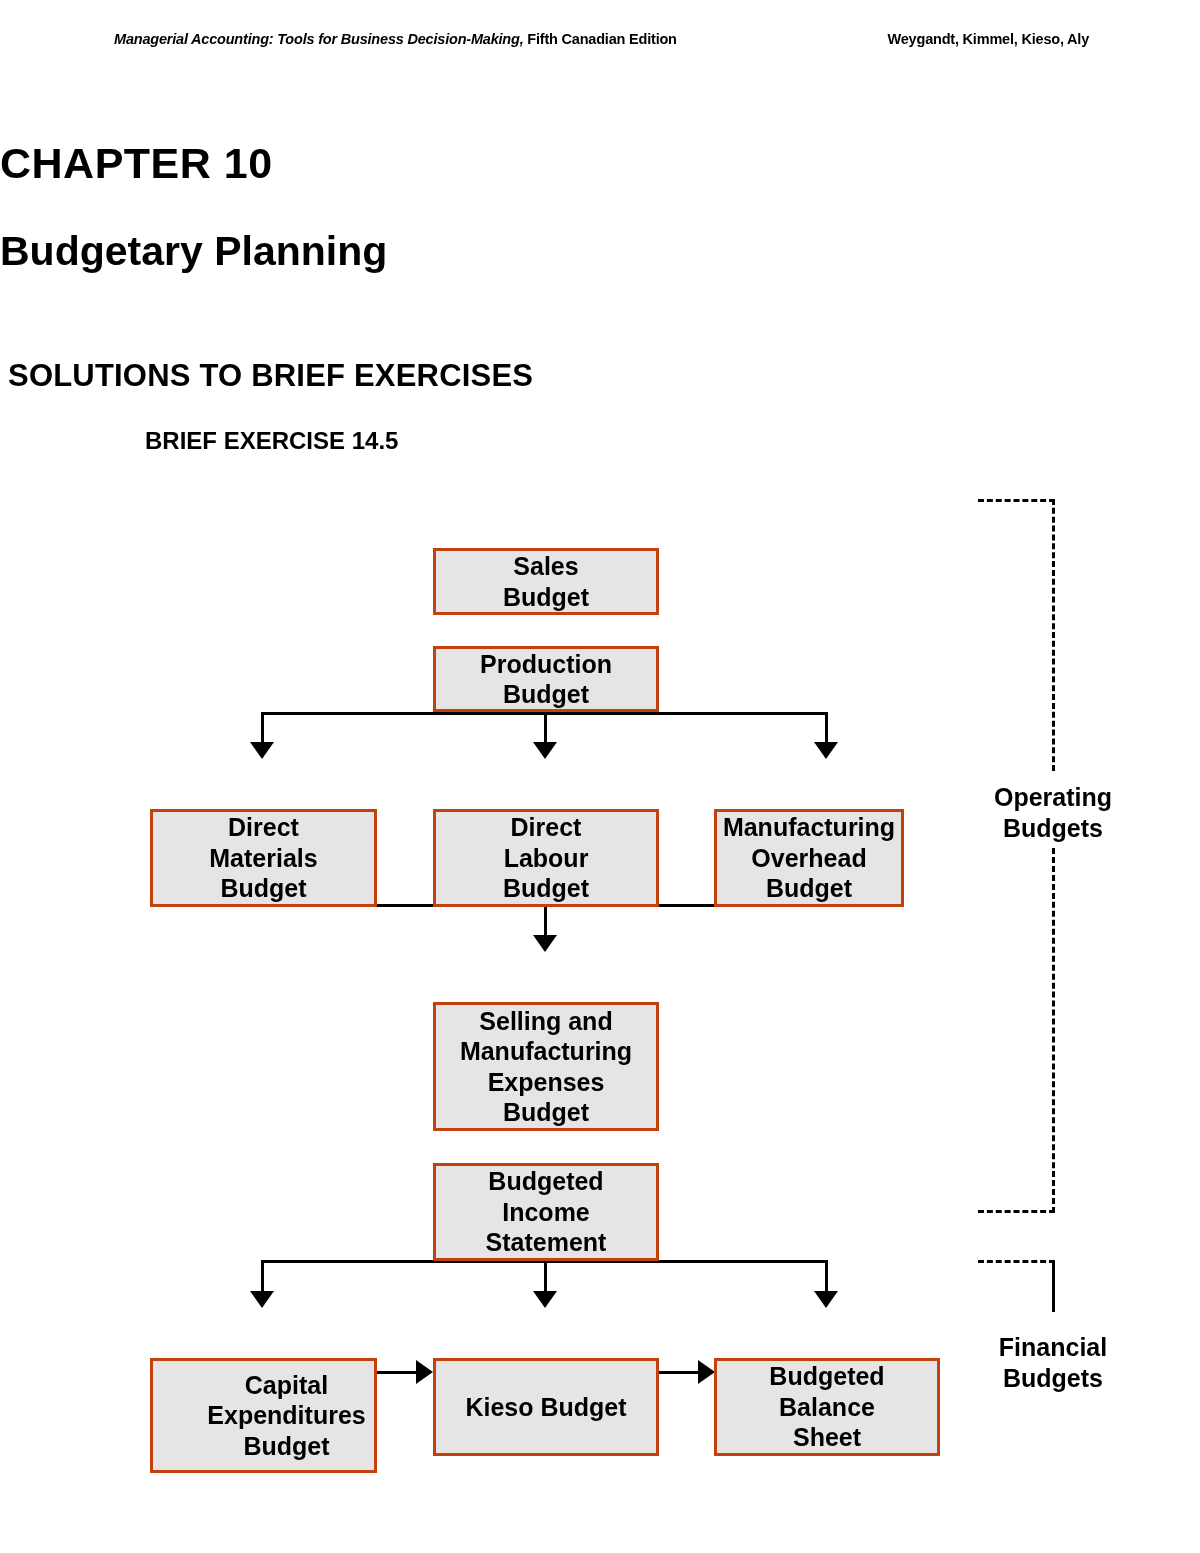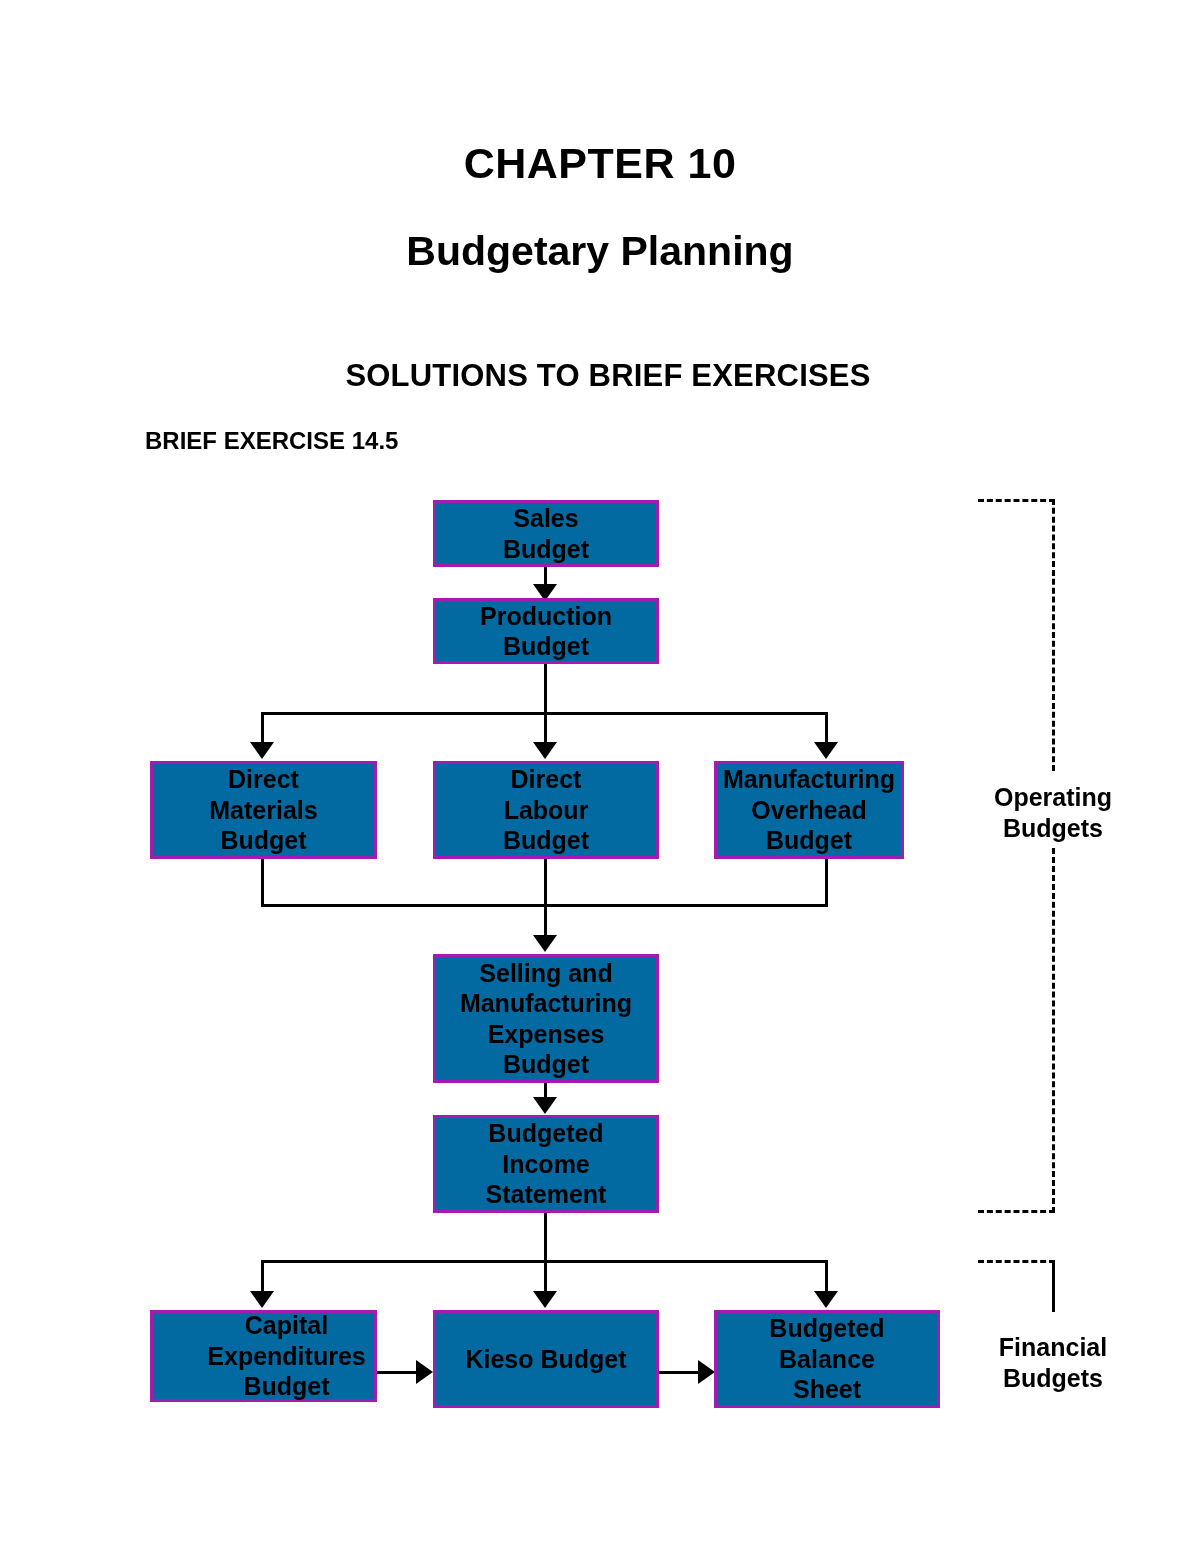--- a/index.html
+++ b/index.html
@@ -48,21 +48,20 @@
     position: absolute;
     right: 0;
     top: 0;
     white-space: nowrap;
     font-weight: bold;
   }
 
   
   .heading {
     position: absolute;
-    text-align: center;
     font-weight: bold;
     white-space: nowrap;
   }
   #chapter-title {
     left: 0;
     top: 139px;
     width: 1200px;
     font-size: 43px;
     letter-spacing: 0.5px;
   }
@@ -93,30 +92,31 @@
   #flowchart {
     position: absolute;
     left: 0;
     top: 0;
     width: 1200px;
     height: 1553px;
   }
   .node {
     position: absolute;
     box-sizing: border-box;
-    border: 3px solid #a21caf;
-    background: #0369a1;
+    border: 3px solid #c2410c;
+    background: #e5e5e5;
     display: flex;
     align-items: center;
     justify-content: center;
     text-align: center;
     font-weight: bold;
     font-size: 25px;
     line-height: 1.22;
     z-index: 3;
+    margin-top: 48px;
   }
   .node .label {
     display: block;
     width: 100%;
     white-space: pre-line;
   }
 
   
   .vline {
     position: absolute;
@@ -176,20 +176,24 @@
     line-height: 1.22;
     white-space: pre-line;
     z-index: 3;
   }
 </style>
 </head>
 <body>
 
 <div id="page">
 
+  <div id="running-head">
+    <div class="left"><span class="book-title">Managerial Accounting: Tools for Business Decision-Making,</span><span class="edition"> Fifth Canadian Edition</span></div>
+    <div class="right">Weygandt, Kimmel, Kieso, Aly</div>
+  </div>
 
   <div class="heading" id="chapter-title">CHAPTER 10</div>
   <div class="heading" id="chapter-subtitle">Budgetary Planning</div>
   <div class="heading" id="section-title">SOLUTIONS TO BRIEF EXERCISES</div>
   <div id="exercise-label">BRIEF EXERCISE 14.5</div>
 
   <div id="flowchart">
 
     <div class="node" style="left:433px; top:500px; width:226px; height:67px;">
       <span class="label">Sales
@@ -254,21 +258,21 @@
 
     <div class="vline" style="left:544px; top:1213px; height:50px;"></div>
     <div class="hline" style="left:261px; top:1260px; width:567px;"></div>
     <div class="vline" style="left:261px; top:1260px; height:32px;"></div>
     <div class="arrow-down" style="left:250px; top:1291px;"></div>
     <div class="vline" style="left:544px; top:1260px; height:32px;"></div>
     <div class="arrow-down" style="left:533px; top:1291px;"></div>
     <div class="vline" style="left:825px; top:1260px; height:32px;"></div>
     <div class="arrow-down" style="left:814px; top:1291px;"></div>
 
-    <div class="node" style="left:150px; top:1310px; width:227px; height:92px;padding-left:46px;">
+    <div class="node" style="left:150px; top:1310px; width:227px; height:115px;padding-left:46px;">
       <span class="label">Capital
 Expenditures
 Budget</span>
     </div>
     <div class="node" style="left:433px; top:1310px; width:226px; height:98px;">
       <span class="label">Kieso Budget</span>
     </div>
     <div class="node" style="left:714px; top:1310px; width:226px; height:98px;">
       <span class="label">Budgeted
 Balance

